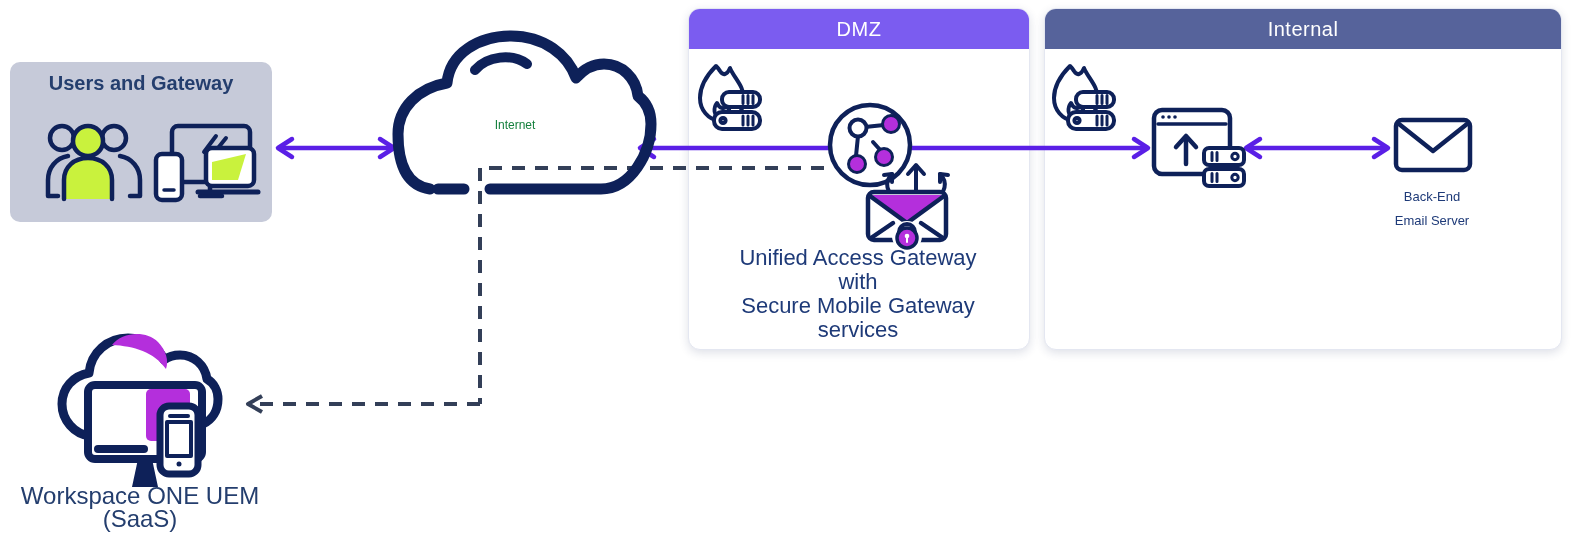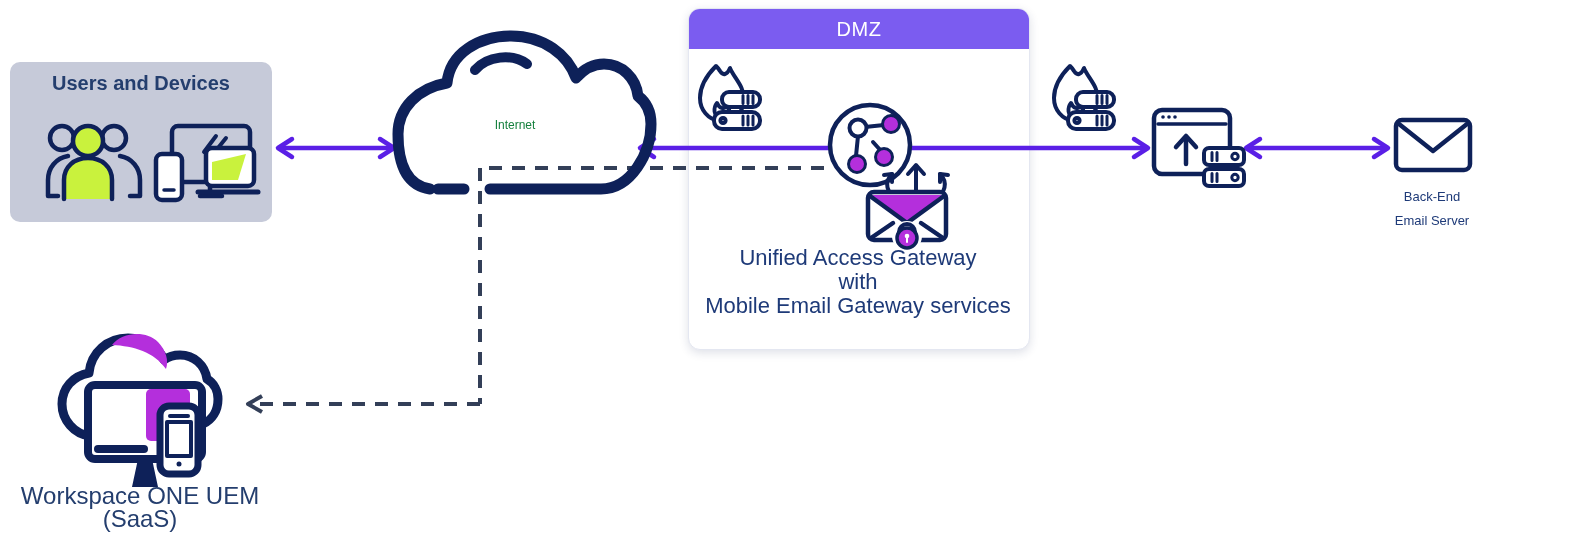--- a/index.html
+++ b/index.html
@@ -32,27 +32,30 @@
   #frontend-label{left:1106px;top:196px;width:180px;font-size:17.5px;}
   #backend-label{left:1342px;top:185px;width:180px;font-size:13px;}
   #workspace-label{left:20px;top:484px;width:240px;font-size:24px;line-height:23px;color:#243e6e;}
 </style>
 </head>
 <body>
 
 <div id="canvas">
 
   <div id="users-box">
-    <div class="title">Users and Devices</div>
+    <div class="title">Users and Gateway</div>
   </div>
 
   <div class="panel" id="dmz-panel">
     <div class="panel-header">DMZ</div>
   </div>
 
+  <div class="panel" id="internal-panel">
+    <div class="panel-header">Internal</div>
+  </div>
 
   <svg class="layer" id="lines-layer">
     <g stroke="#5a1fe6" stroke-width="4.5" fill="none" stroke-linecap="round" stroke-linejoin="round">
       <path d="M284,148 H388"></path>
       <polyline points="292,139 278,148 292,157"></polyline>
       <polyline points="380,139 394,148 380,157"></polyline>
     </g>
     <g stroke="#5a1fe6" stroke-width="4.5" fill="none" stroke-linecap="round" stroke-linejoin="round">
       <path d="M642,148 H836"></path>
       <polyline points="654,139 640,148 654,157"></polyline>
@@ -183,21 +186,21 @@
       <rect x="167" y="422" width="24" height="34" stroke-width="4"></rect>
       <circle cx="179" cy="464" r="2.5" fill="#0e2159" stroke="none"></circle>
     </g>
   </svg>
 
   <div class="lbl" id="internet-label">Internet</div>
 
   <div class="lbl" id="uag-caption">
     <div>Unified Access Gateway</div>
     <div>with</div>
-    <div>Mobile Email Gateway services</div>
+    <div>Secure Mobile Gateway services</div>
   </div>
 
 
   <div class="lbl" id="backend-label">
     <div>Back-End</div>
     <div>Email Server</div>
   </div>
 
   <div class="lbl" id="workspace-label">
     <div>Workspace ONE UEM</div>

